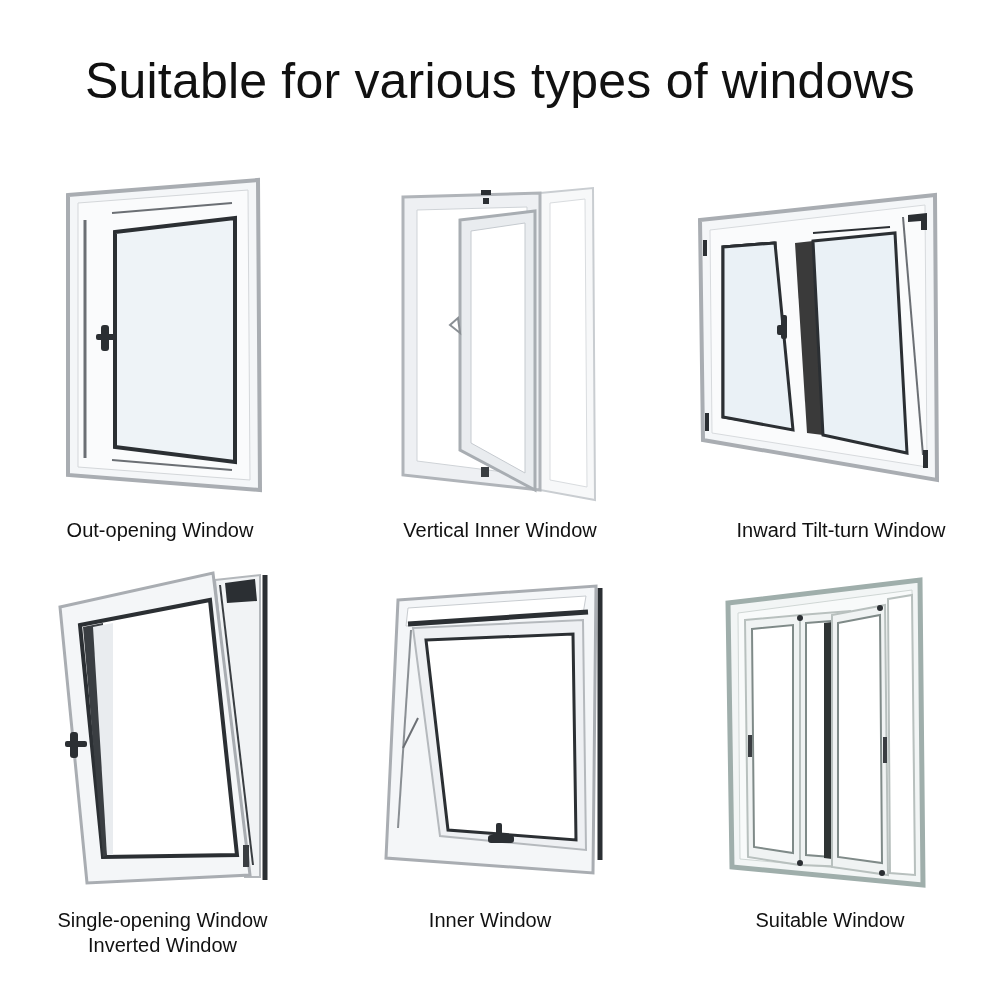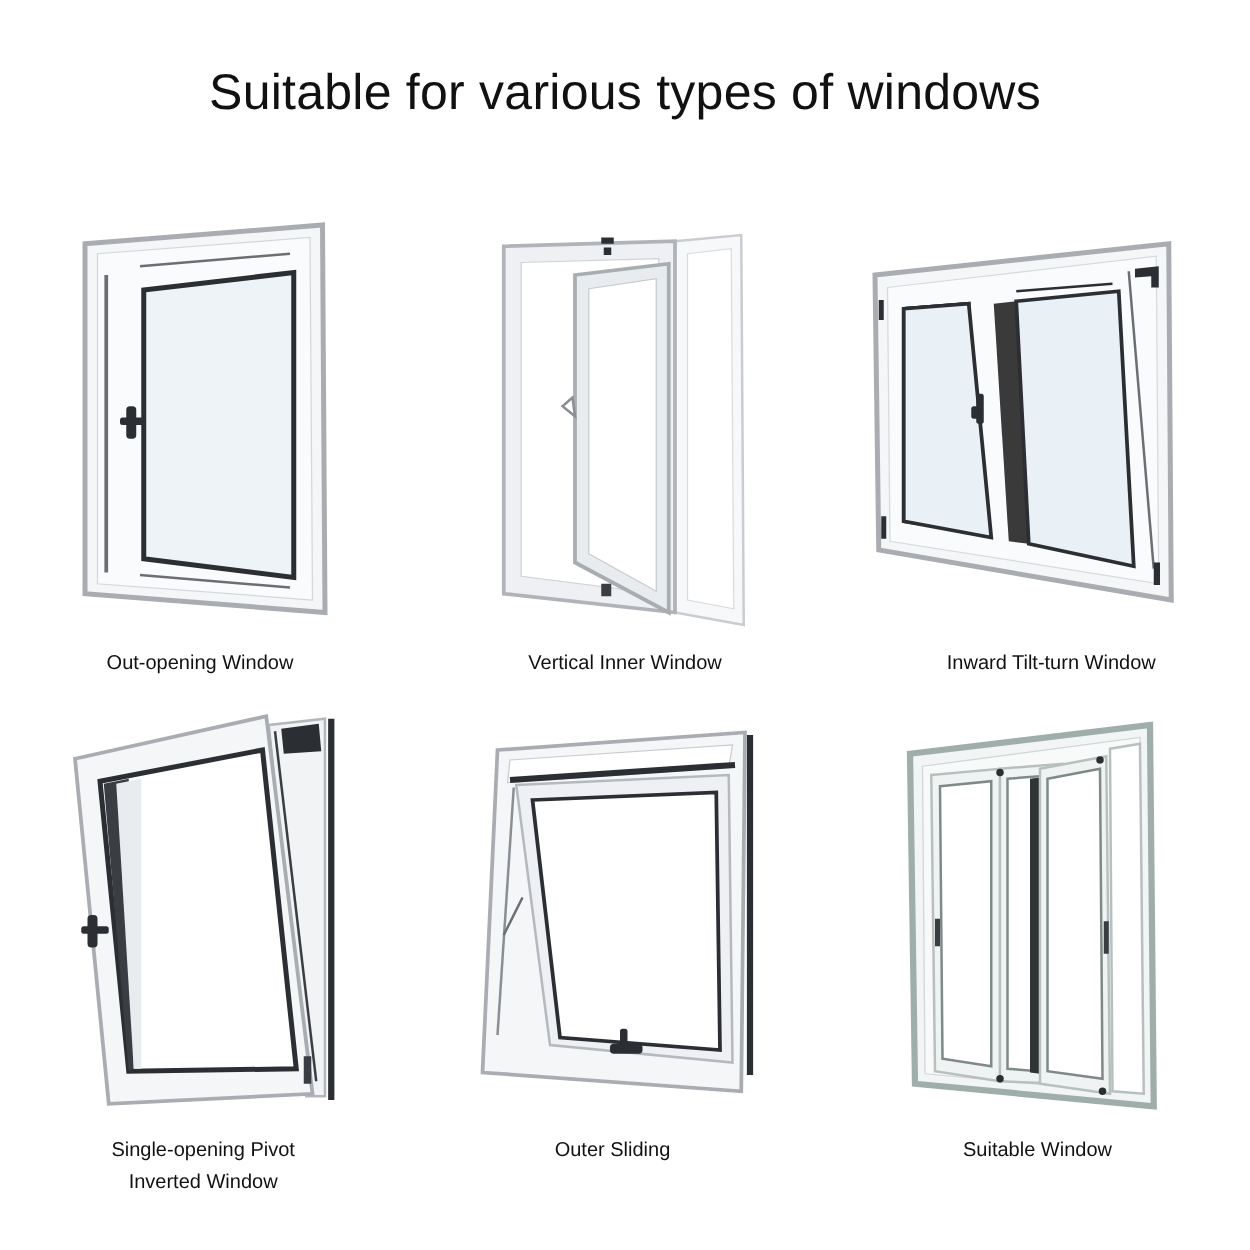--- a/index.html
+++ b/index.html
@@ -1,22 +1,22 @@
 <!DOCTYPE html>
 <html><head>
 <meta charset="utf-8">
 <style>
   html, body { margin:0; padding:0; background:#ffffff; }
   body { width:1000px; height:1000px; position:relative; overflow:hidden;
          font-family:"Liberation Sans", sans-serif; color:#111; }
   .title { position:absolute; left:0; top:52px; width:1000px; text-align:center;
-           font-size:40px; font-weight:normal; letter-spacing:0.2px; color:#111; }
+           font-size:50px; font-weight:normal; letter-spacing:0.2px; color:#111; }
   .tile { position:absolute; }
   .tile svg { position:absolute; left:0; top:0; overflow:visible; }
-  .caption { position:absolute; text-align:center; font-size:16px; line-height:25px; color:#111; }
+  .caption { position:absolute; text-align:center; font-size:20px; line-height:25px; color:#111; }
 </style>
 </head>
 <body>
 
 <div class="title">Suitable for various types of windows</div>
 
 <div class="tile" style="left:60px;top:175px;width:220px;height:320px;">
   <svg width="220" height="320" viewBox="0 0 220 320">
     <polygon points="8,20 198,5 200,315 8,300" fill="#f4f6f8" stroke="#a9adb2" stroke-width="4"></polygon>
     <polygon points="18,28 188,15 190,305 18,292" fill="#fafbfc" stroke="#d4d7da" stroke-width="1"></polygon>
@@ -76,39 +76,39 @@
     <polygon points="5,42 158,8 195,310 32,318" fill="#f4f6f8" stroke="#a9adb2" stroke-width="3"></polygon>
     <polygon points="25,60 155,35 182,290 48,292" fill="#ffffff" stroke="#2b2f33" stroke-width="4"></polygon>
     <polygon points="28,62 48,58 52,290 48,292" fill="#3a3e42"></polygon>
     <polygon points="38,62 58,58 58,290 52,290" fill="#e9ecef"></polygon>
     <rect x="15" y="167" width="8" height="26" rx="3" fill="#2b2f33"></rect>
     <rect x="10" y="176" width="22" height="6" rx="2" fill="#2b2f33"></rect>
     <rect x="188" y="280" width="6" height="22" fill="#3a3e42"></rect>
   </svg>
 </div>
 <div class="caption" style="left:20px;top:908px;width:285px;">
-  <div>Single-opening Pivot</div>
+  <div>Single-opening Window</div>
   <div>Inverted Window</div>
 </div>
 
 <div class="tile" style="left:378px;top:578px;width:230px;height:300px;">
   <svg width="230" height="300" viewBox="0 0 230 300">
     <line x1="222" y1="10" x2="222" y2="282" stroke="#2b2f33" stroke-width="5"></line>
     <polygon points="20,22 218,8 215,295 8,280" fill="#f4f6f8" stroke="#a9adb2" stroke-width="3"></polygon>
     <polygon points="30,30 208,18 205,36 28,48" fill="#ffffff" stroke="#c8ccd0" stroke-width="1"></polygon>
     <line x1="30" y1="46" x2="210" y2="34" stroke="#2b2f33" stroke-width="5"></line>
     <polygon points="35,50 205,42 208,272 62,258" fill="#eef0f3" stroke="#b5b9bd" stroke-width="2"></polygon>
     <polygon points="48,62 195,56 198,262 70,252" fill="#ffffff" stroke="#2b2f33" stroke-width="3"></polygon>
     <line x1="33" y1="52" x2="20" y2="250" stroke="#8a8f94" stroke-width="2"></line>
     <line x1="40" y1="140" x2="25" y2="170" stroke="#6b6f74" stroke-width="2"></line>
     <rect x="118" y="245" width="6" height="18" rx="2" fill="#2b2f33"></rect>
     <rect x="110" y="257" width="26" height="8" rx="3" fill="#2b2f33"></rect>
   </svg>
 </div>
-<div class="caption" style="left:355px;top:908px;width:270px;">Outer Sliding</div>
+<div class="caption" style="left:355px;top:908px;width:270px;">Inner Window</div>
 
 <div class="tile" style="left:720px;top:575px;width:210px;height:310px;">
   <svg width="210" height="310" viewBox="0 0 210 310">
     <polygon points="8,28 200,5 203,310 12,292" fill="#f2f5f5" stroke="#9faeab" stroke-width="5"></polygon>
     <polygon points="18,38 192,15 195,300 20,284" fill="#f8fafa" stroke="#cfd6d4" stroke-width="1"></polygon>
     <polygon points="25,45 80,40 80,290 28,282" fill="#f0f3f3" stroke="#b8c0be" stroke-width="2"></polygon>
     <polygon points="32,54 73,50 73,278 34,272" fill="#ffffff" stroke="#7f8a88" stroke-width="2"></polygon>
     <polygon points="80,40 130,36 130,292 80,290" fill="#f0f3f3" stroke="#b8c0be" stroke-width="2"></polygon>
     <polygon points="86,48 124,45 124,283 86,280" fill="#ffffff" stroke="#7f8a88" stroke-width="2"></polygon>
     <polygon points="104,48 112,47 112,284 104,283" fill="#2f3434"></polygon>

